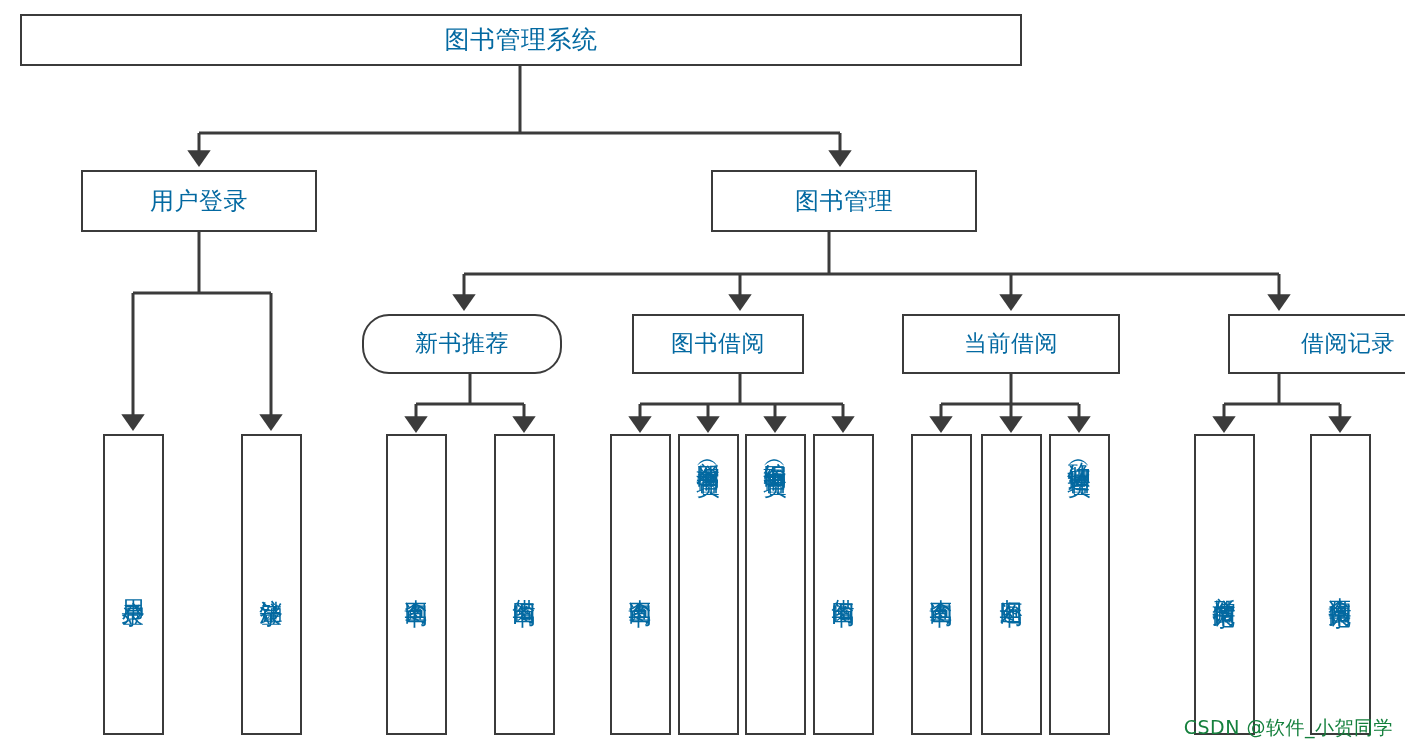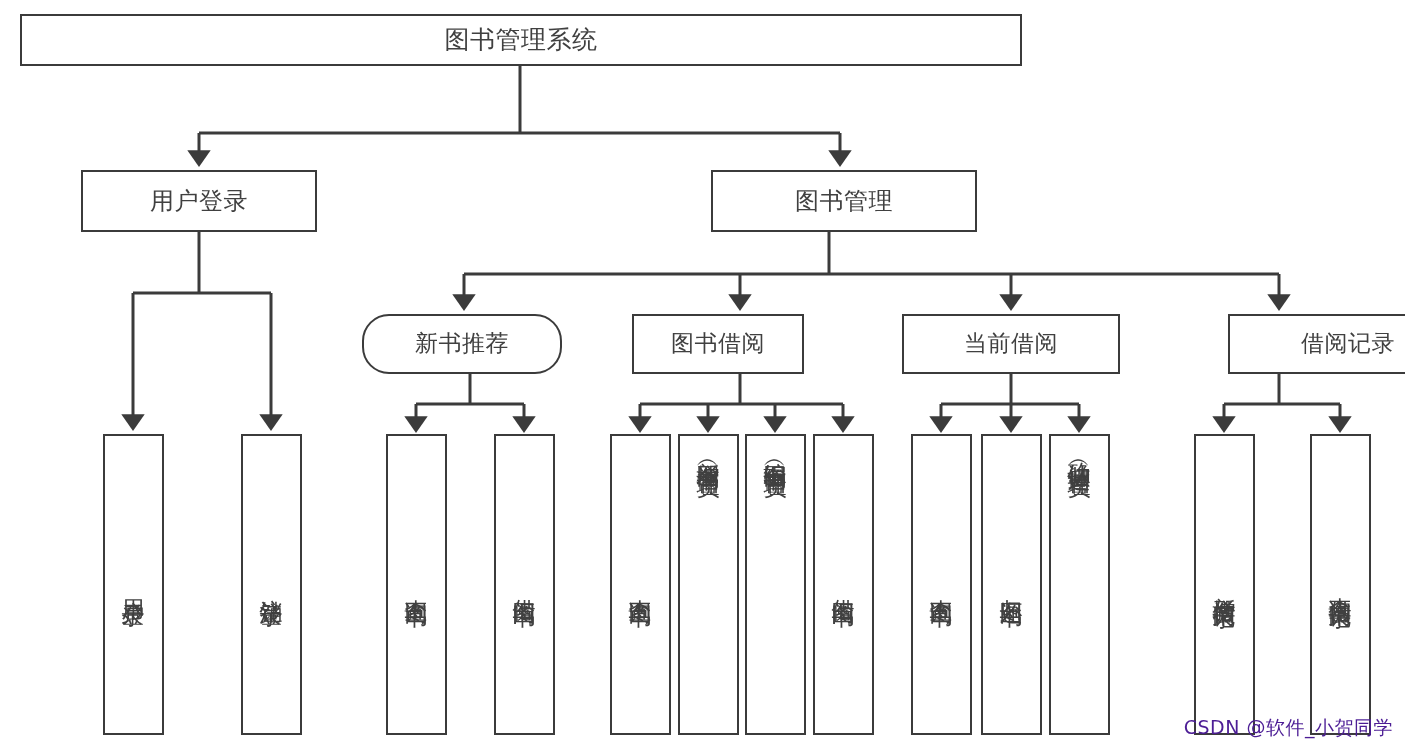--- a/index.html
+++ b/index.html
@@ -32,21 +32,21 @@
     color: #2b2b2b;
     display: flex;
     align-items: center;
     justify-content: center;
     z-index: 3;
   }
   .node-label {
     display: block;
     line-height: 1.18;
     letter-spacing: 0.5px;
-    color: #404040;
+    color: #0369a1;
   }
   .node.level-root .node-label {
     font-size: 25px;
   }
   .node.level-two .node-label {
     font-size: 24px;
   }
   .node.level-three .node-label {
     font-size: 23px;
   }
@@ -67,21 +67,21 @@
   }
   .node.leaf.leaf-short {
     align-items: center;
     padding-top: 0;
   }
   #watermark {
     position: absolute;
     right: 12px;
     bottom: 6px;
     font-size: 19px;
-    color: #4c1d95;
+    color: #15803d;
     z-index: 6;
     white-space: nowrap;
     letter-spacing: 0.5px;
   }
 </style>
 </head>
 <body>
 
 <div id="diagram-root">
 

